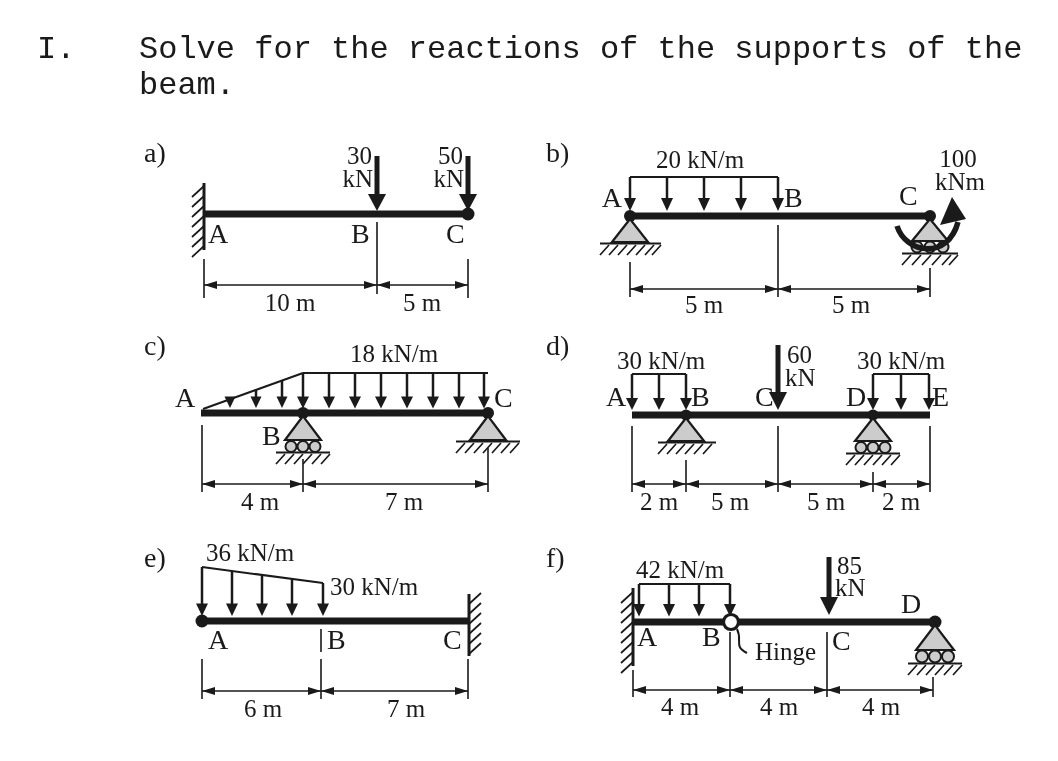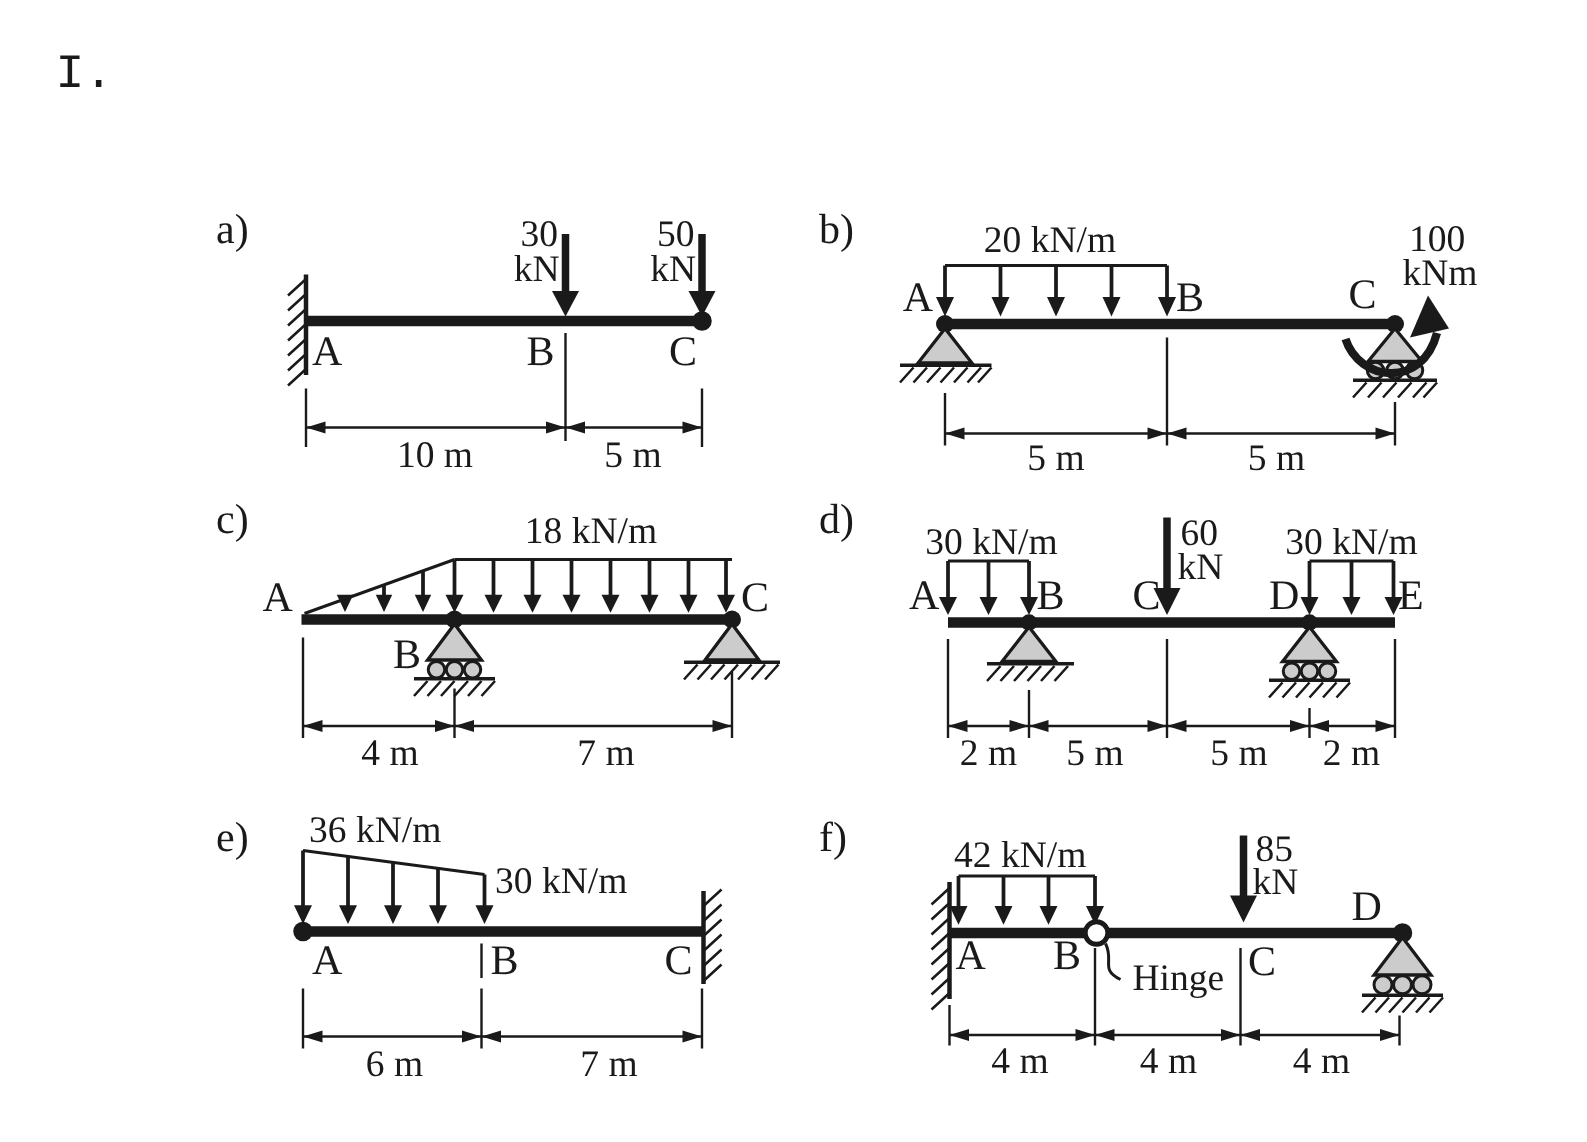--- a/index.html
+++ b/index.html
@@ -23,20 +23,22 @@
   .sup{fill:#cccccc;stroke:#1a1a1a;stroke-width:2.2;}
   .rol{fill:#cccccc;stroke:#1a1a1a;stroke-width:2;}
   .hd{fill:#1a1a1a;}
 </style>
 </head>
 <body>
 
 <div id="page">
 
   <div class="mono" style="left:37px;top:31px;">I.</div>
+  <div class="mono" style="left:139px;top:31px;">Solve for the reactions of the supports of the</div>
+  <div class="mono" style="left:139px;top:67px;">beam.</div>
 
   <svg class="diag" style="left:130px;top:135px;" width="400" height="190" viewBox="130 135 400 190">
     <text class="lbl" x="144" y="162">a)</text>
     <g>
       <line class="wall" x1="204" y1="183" x2="204" y2="250"></line>
       <path class="hatch" d="M204 186 l-12 11 M204 196 l-12 11 M204 206 l-12 11 M204 216 l-12 11 M204 226 l-12 11 M204 236 l-12 11 M204 246 l-12 11"></path>
     </g>
     <line class="beam" x1="204" y1="214" x2="470" y2="214"></line>
     <g>
       <line class="thick" x1="377" y1="156" x2="377" y2="195"></line>

